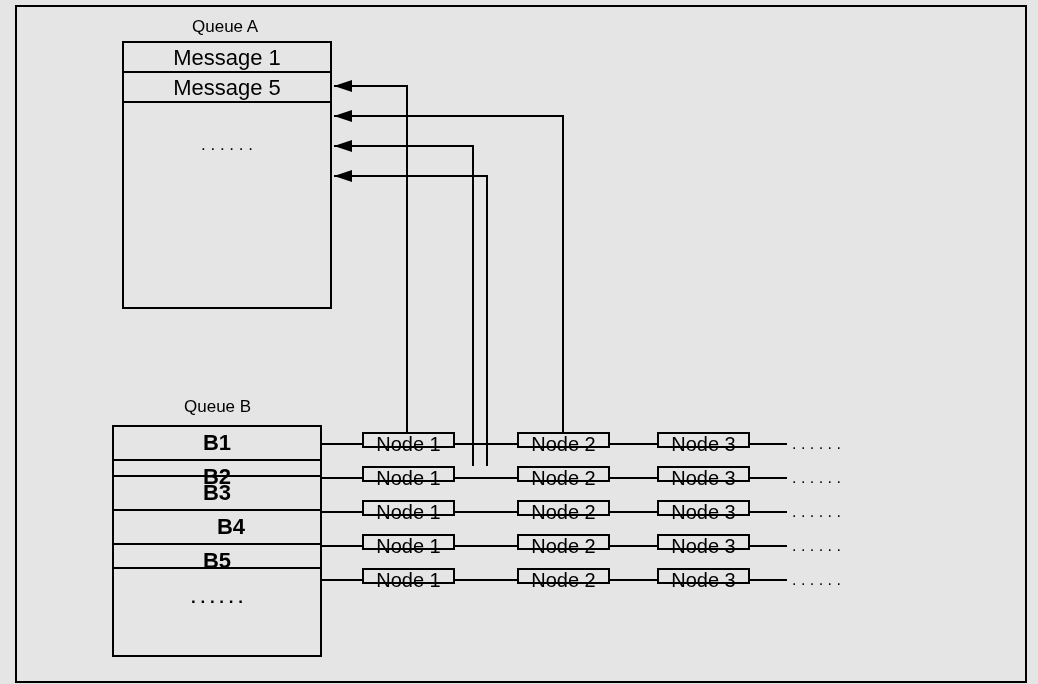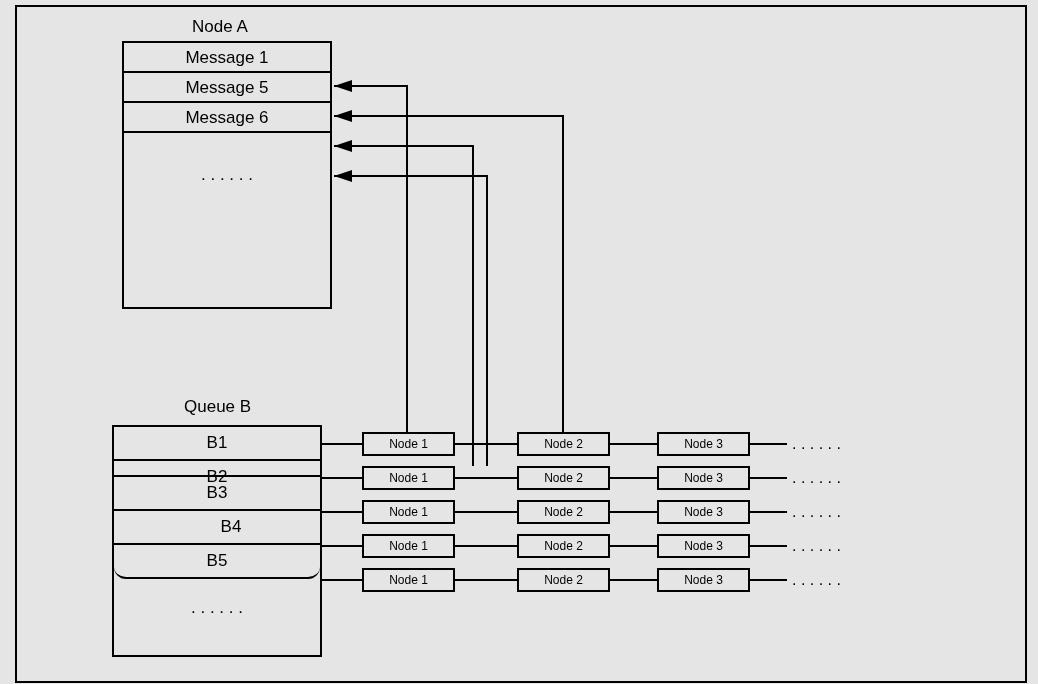--- a/index.html
+++ b/index.html
@@ -29,78 +29,77 @@
     color: #000;
   }
   .qbox {
     position: absolute;
     border: 2px solid #000;
     box-sizing: border-box;
   }
   .qrow {
     border-bottom: 2px solid #000;
     text-align: center;
-    font-size: 17px;
+    font-size: 22px;
     line-height: 30px;
     height: 30px;
     box-sizing: border-box;
   }
   .qrow:last-child {
     border-bottom: none;
   }
   .qfill {
     text-align: center;
     font-size: 17px;
     box-sizing: border-box;
     display: flex;
     align-items: center;
     justify-content: center;
   }
   .nodebox {
     position: absolute;
     border: 2px solid #000;
     box-sizing: border-box;
-    height: 24px;
+    height: 16px;
     width: 93px;
     text-align: center;
-    font-size: 12px;
+    font-size: 20px;
     line-height: 20px;
   }
   svg.conn {
     position: absolute;
     left: 0;
     top: 0;
     width: 1008px;
     height: 674px;
     pointer-events: none;
   }
 </style>
 </head>
 <body>
 
 <div class="canvas">
   <div class="frame">
 
-    <div class="label" style="left:175px; top:10px;">Node A</div>
+    <div class="label" style="left:175px; top:10px;">Queue A</div>
 
     <div class="qbox" style="left:105px; top:34px; width:210px; height:268px;">
       <div class="qrow">Message 1</div>
       <div class="qrow">Message 5</div>
-      <div class="qrow">Message 6</div>
       <div class="qfill" style="height:84px;">. . . . . .</div>
     </div>
 
     <div class="label" style="left:167px; top:390px;">Queue B</div>
 
-    <div class="qbox" style="left:95px; top:418px; width:210px; height:232px;">
+    <div class="qbox" style="left:95px; top:418px; width:210px; height:232px;font-weight:bold;">
       <div class="qrow" style="height:34px; line-height:32px;">B1</div>
       <div class="qrow" style="height:16px; line-height:32px;">B2</div>
       <div class="qrow" style="height:34px; line-height:32px;">B3</div>
       <div class="qrow" style="height:34px; line-height:32px;padding-left:28px;">B4</div>
-      <div class="qrow" style="height:34px; line-height:32px;border-radius:12px;">B5</div>
+      <div class="qrow" style="height:24px; line-height:32px;">B5</div>
       <div class="qfill" style="height:58px;">. . . . . .</div>
     </div>
 
     <div class="nodebox" style="left:345px; top:425px;">Node 1</div>
     <div class="nodebox" style="left:500px; top:425px;">Node 2</div>
     <div class="nodebox" style="left:640px; top:425px;">Node 3</div>
     <div class="label" style="left:775px; top:428px; font-size:16px;">. . . . . .</div>
 
     <div class="nodebox" style="left:345px; top:459px;">Node 1</div>
     <div class="nodebox" style="left:500px; top:459px;">Node 2</div>

